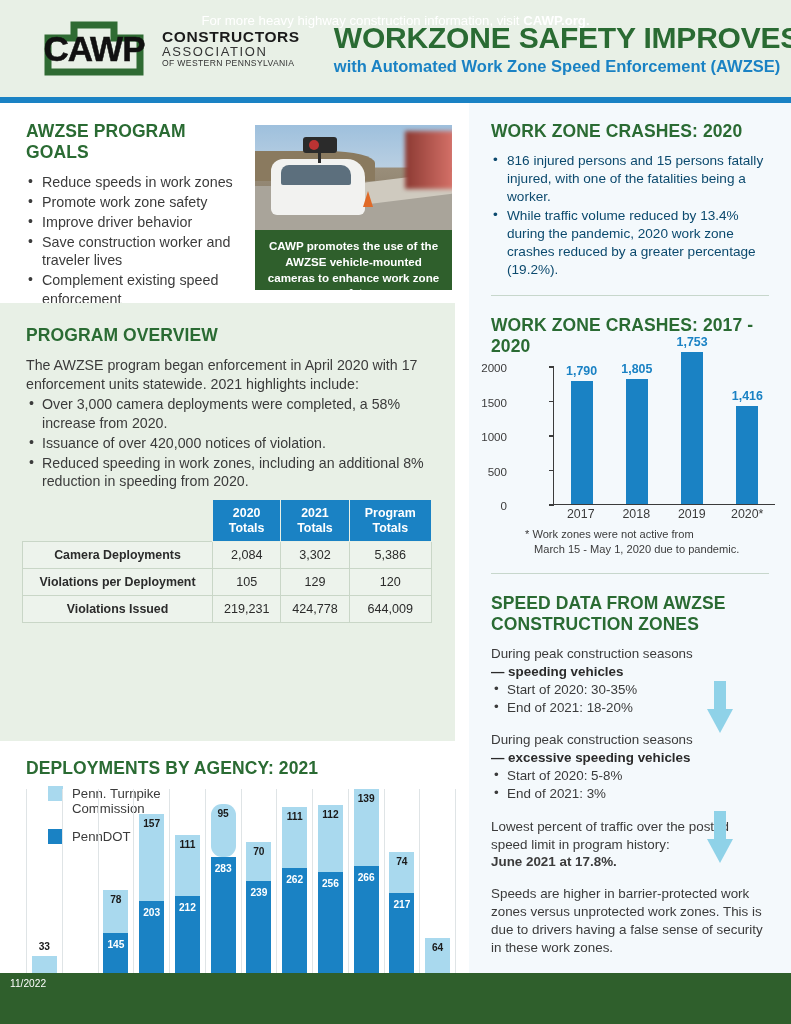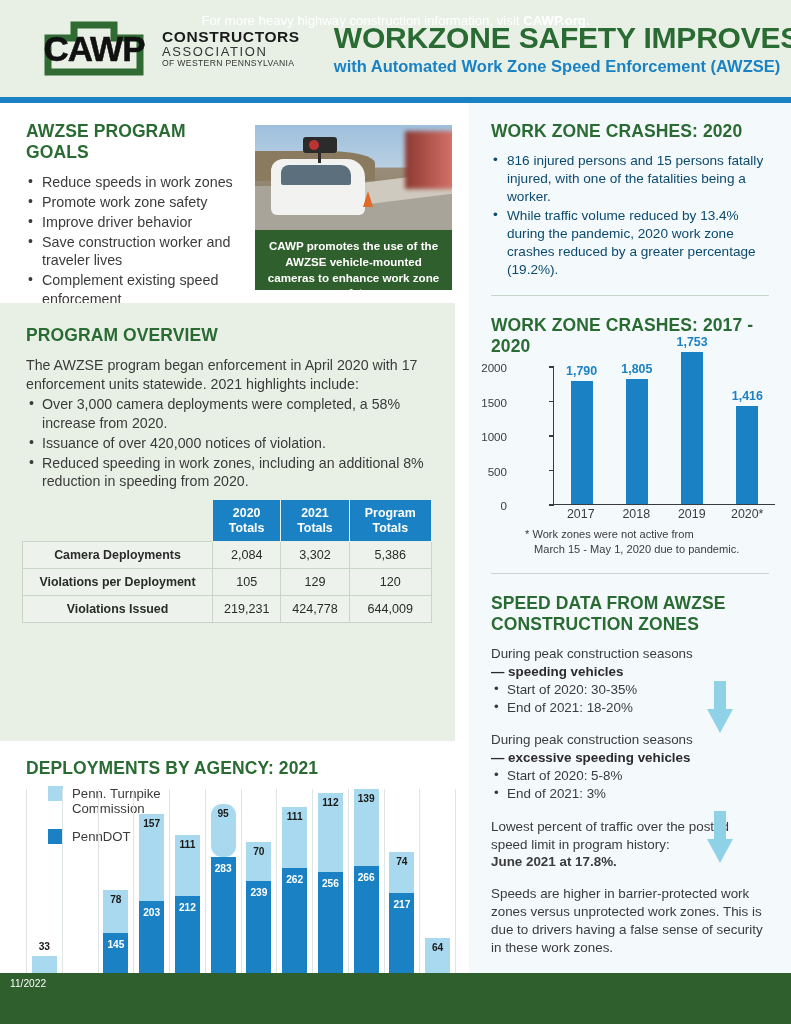--- a/index.html
+++ b/index.html
@@ -411,21 +411,21 @@
             </div>
             <div class="dep-col">
               <div class="seg top inside" style="height: 61.6667px; background: rgb(169, 217, 238);">
                 <div class="seg-lab">111</div>
               </div>
               <div class="seg bot" style="height: 145.556px; background: rgb(26, 130, 196);">
                 <div class="seg-lab">262</div>
               </div>
             </div>
             <div class="dep-col">
-              <div class="seg top inside" style="height: 79px; background: rgb(169, 217, 238);">
+              <div class="seg top inside" style="height: 67px; background: rgb(169, 217, 238);">
                 <div class="seg-lab">112</div>
               </div>
               <div class="seg bot" style="height: 142.222px; background: rgb(26, 130, 196);">
                 <div class="seg-lab">256</div>
               </div>
             </div>
             <div class="dep-col">
               <div class="seg top inside" style="height: 77.2222px; background: rgb(169, 217, 238);">
                 <div class="seg-lab">139</div>
               </div>

